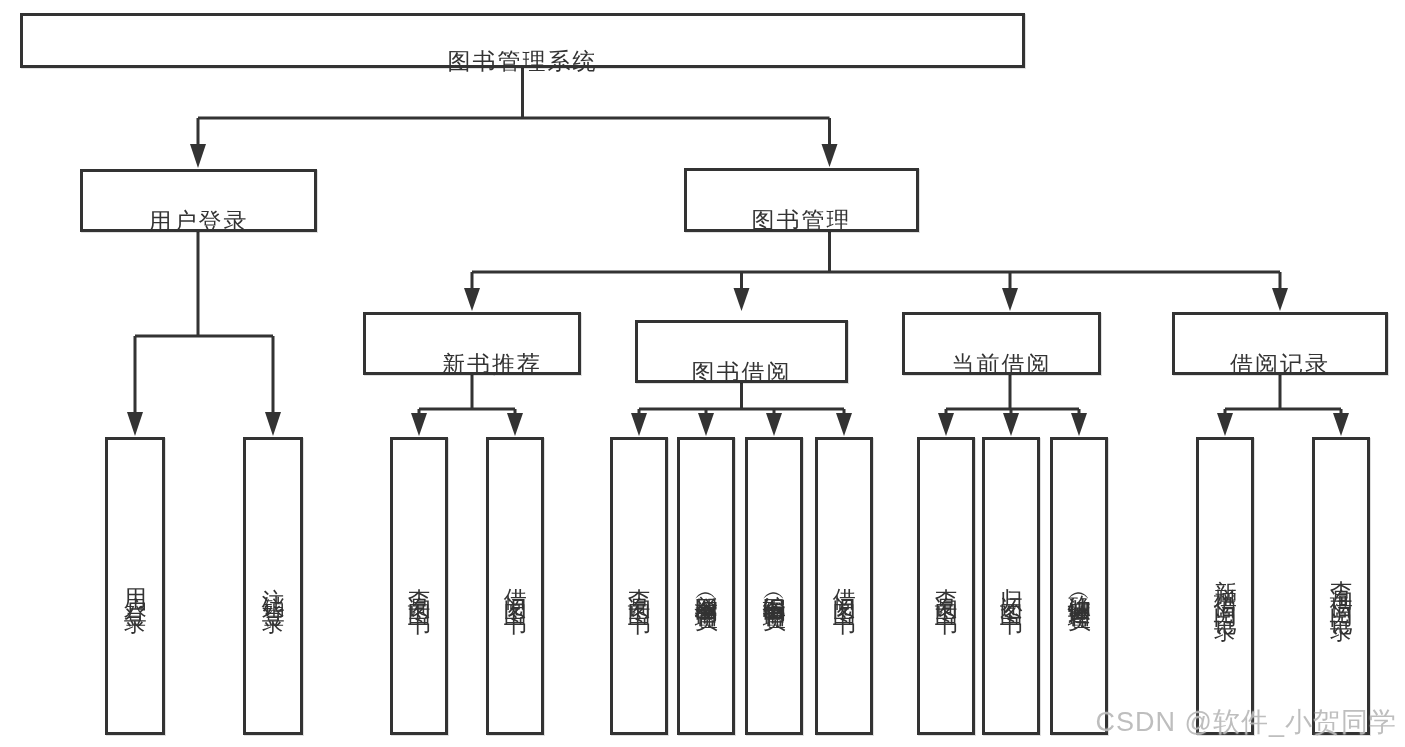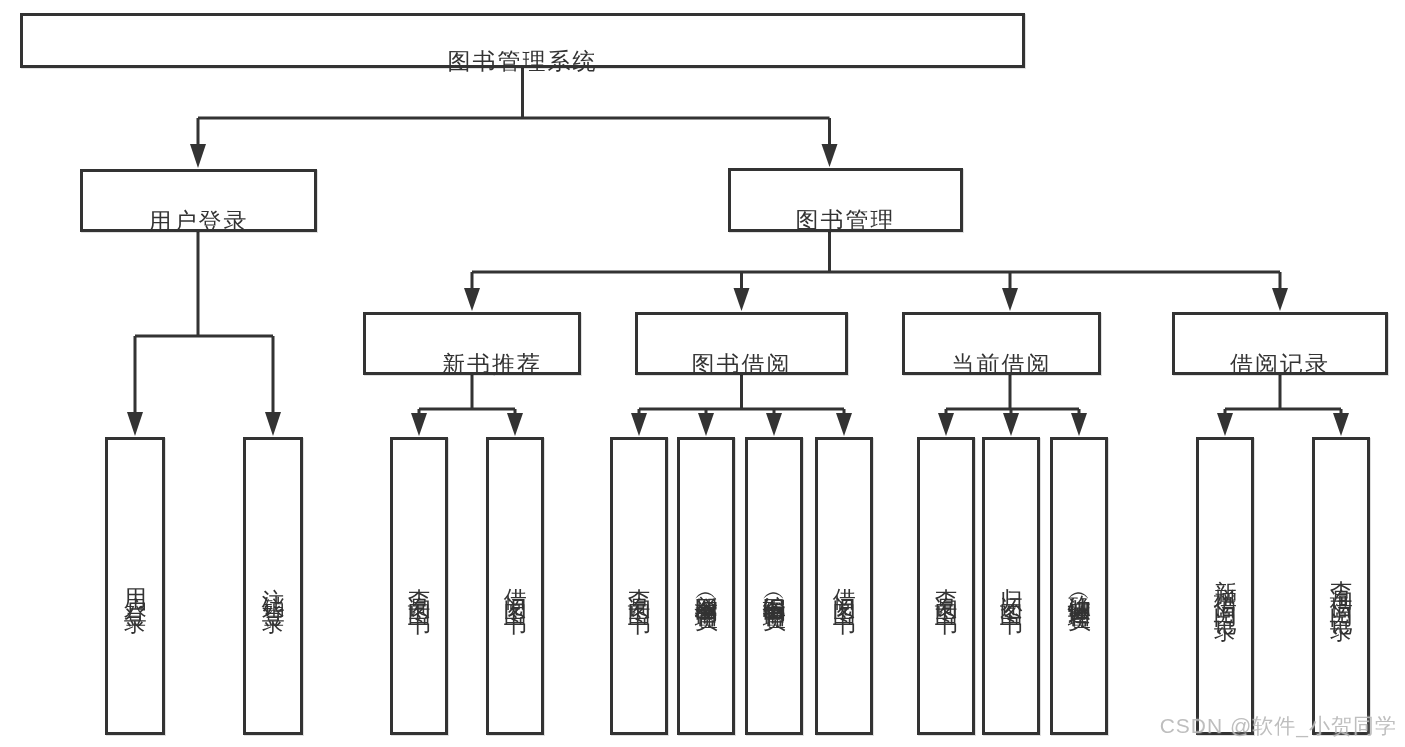--- a/index.html
+++ b/index.html
@@ -57,21 +57,21 @@
     line-height: 1.1;
     white-space: nowrap;
   }
   .vbox.long .vlabel {
     letter-spacing: 2px;
   }
   .watermark {
     position: absolute;
     right: 8px;
     bottom: 7px;
-    font-size: 21px;
+    font-size: 27px;
     letter-spacing: 1px;
     color: var(--wm);
     opacity: 0.92;
     white-space: nowrap;
     text-shadow: 0 0 2px rgba(255,255,255,0.8);
   }
 </style>
 </head>
 <body>
 
@@ -120,28 +120,28 @@
     </g>
   </svg>
 
   <div class="box" style="left:20px; top:13px; width:1005px; height:55px;">
     <span class="hlabel">图书管理系统</span>
   </div>
 
   <div class="box" style="left:80px; top:169px; width:237px; height:63px;">
     <span class="hlabel">用户登录</span>
   </div>
-  <div class="box" style="left:728px; top:168px; width:235px; height:64px;">
+  <div class="box" style="left:684px; top:168px; width:235px; height:64px;">
     <span class="hlabel">图书管理</span>
   </div>
 
   <div class="box" style="left:363px; top:312px; width:218px; height:63px;padding-left:40px;">
     <span class="hlabel">新书推荐</span>
   </div>
-  <div class="box" style="left:635px; top:312px; width:213px; height:63px;">
+  <div class="box" style="left:635px; top:320px; width:213px; height:63px;">
     <span class="hlabel">图书借阅</span>
   </div>
   <div class="box" style="left:902px; top:312px; width:199px; height:63px;">
     <span class="hlabel">当前借阅</span>
   </div>
   <div class="box" style="left:1172px; top:312px; width:216px; height:63px;">
     <span class="hlabel">借阅记录</span>
   </div>
 
   <div class="box vbox" style="left:105px; top:437px; width:60px; height:298px;">

